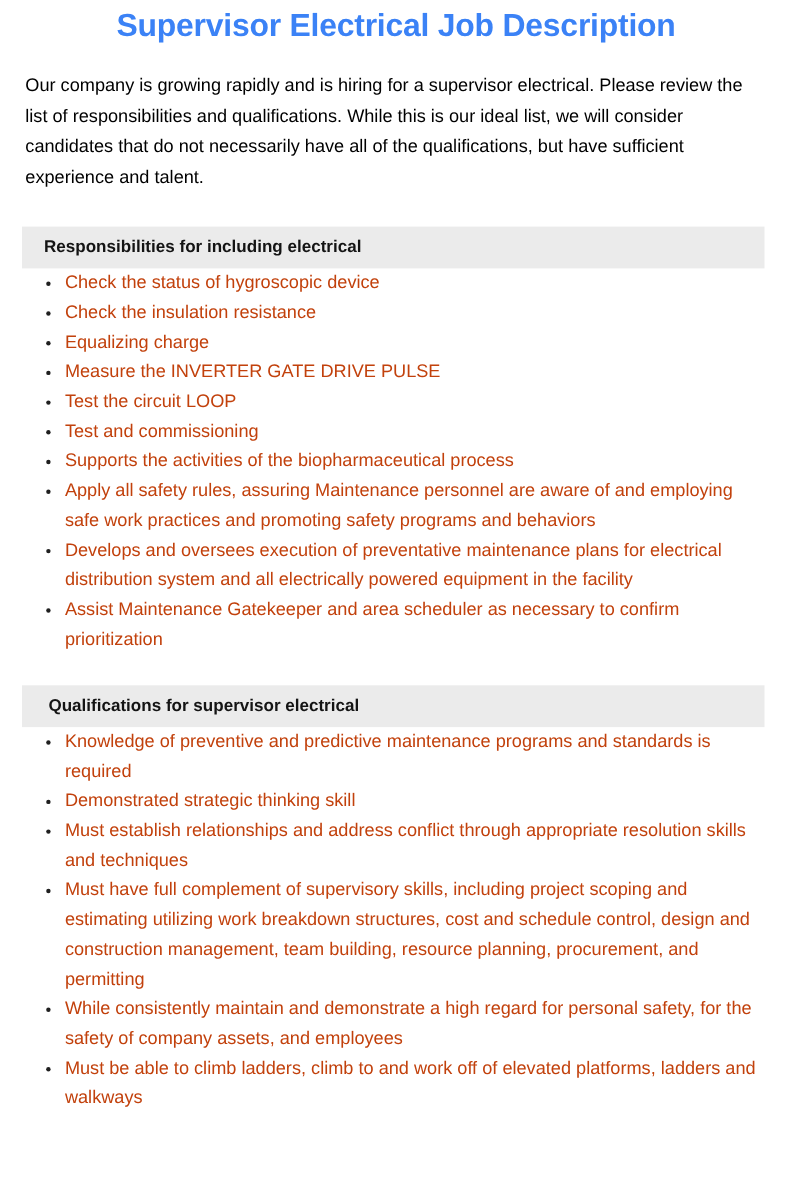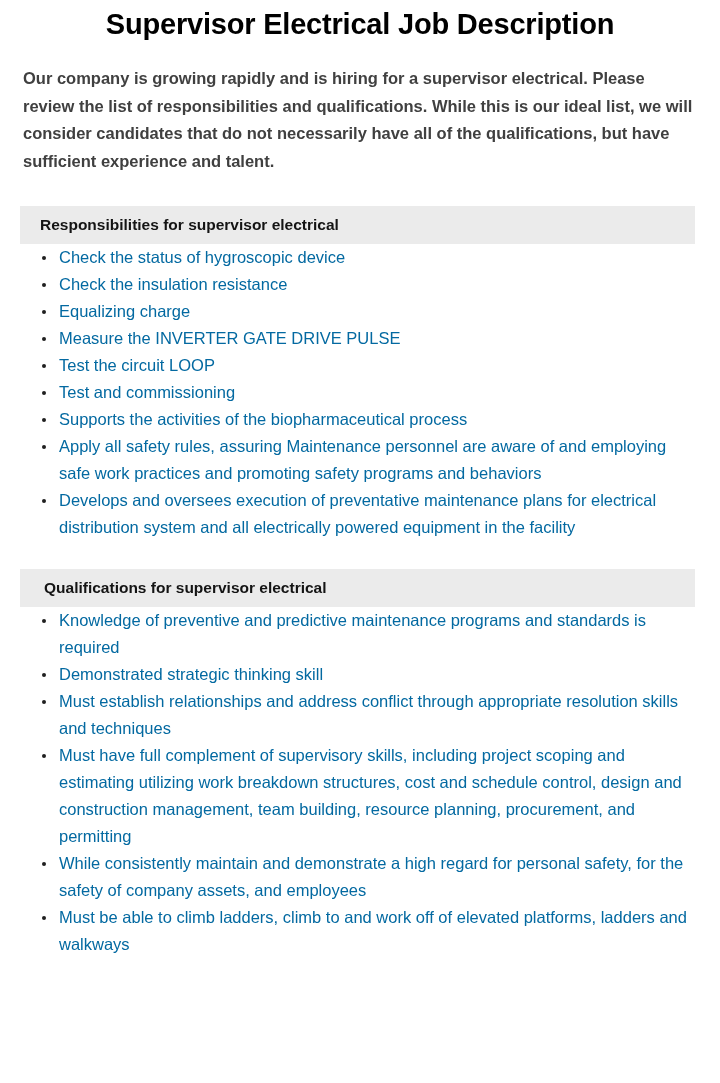--- a/index.html
+++ b/index.html
@@ -18,32 +18,31 @@
   .page {
     width: 720px;
     box-sizing: border-box;
     padding: 0;
   }
   .doc-title {
     font-size: 29px;
     font-weight: bold;
     text-align: center;
     letter-spacing: -0.2px;
-    color: #000000;
+    color: #3b82f6;
     margin: 0;
     padding: 4px 20px 0 20px;
     line-height: 40px;
   }
   .intro {
     font-size: 16.5px;
     line-height: 27.5px;
-    color: #404040;
+    color: #000000;
     margin: 0;
     padding: 21px 25px 0 23px;
-    font-weight: bold;
   }
   .section {
     margin: 0;
   }
   .section-header {
     background: #ebebeb;
     margin: 0 25px 0 20px;
     padding: 9px 0 10px 20px;
     font-size: 15.5px;
     font-weight: bold;
@@ -60,21 +59,21 @@
   }
   ul.bullets {
     list-style: none;
     margin: 0;
     padding: 0;
   }
   ul.bullets li {
     position: relative;
     font-size: 16.5px;
     line-height: 27px;
-    color: #0369a1;
+    color: #c2410c;
     padding: 0 25px 0 59px;
     margin: 0;
   }
   ul.bullets li::before {
     content: "";
     position: absolute;
     left: 42px;
     top: 12px;
     width: 4px;
     height: 4px;
@@ -94,31 +93,32 @@
 </head>
 <body>
 
 <div class="page">
 
   <h1 class="doc-title">Supervisor Electrical Job Description</h1>
 
   <p class="intro">Our company is growing rapidly and is hiring for a supervisor electrical. Please review the list of responsibilities and qualifications. While this is our ideal list, we will consider candidates that do not necessarily have all of the qualifications, but have sufficient experience and talent.</p>
 
   <div class="section section-responsibilities">
-    <div class="section-header">Responsibilities for supervisor electrical</div>
+    <div class="section-header">Responsibilities for including electrical</div>
     <ul class="bullets list-responsibilities">
         <li>Check the status of hygroscopic device</li>
         <li>Check the insulation resistance</li>
         <li>Equalizing charge</li>
         <li>Measure the INVERTER GATE DRIVE PULSE</li>
         <li>Test the circuit LOOP</li>
         <li>Test and commissioning</li>
         <li>Supports the activities of the biopharmaceutical process</li>
         <li>Apply all safety rules, assuring Maintenance personnel are aware of and employing safe work practices and promoting safety programs and behaviors</li>
         <li>Develops and oversees execution of preventative maintenance plans for electrical distribution system and all electrically powered equipment in the facility</li>
+        <li>Assist Maintenance Gatekeeper and area scheduler as necessary to confirm prioritization</li>
       </ul>
   </div>
 
   <div class="section section-qualifications">
     <div class="section-header">Qualifications for supervisor electrical</div>
     <ul class="bullets list-qualifications">
         <li>Knowledge of preventive and predictive maintenance programs and standards is required</li>
         <li>Demonstrated strategic thinking skill</li>
         <li>Must establish relationships and address conflict through appropriate resolution skills and techniques</li>
         <li>Must have full complement of supervisory skills, including project scoping and estimating utilizing work breakdown structures, cost and schedule control, design and construction management, team building, resource planning, procurement, and permitting</li>

